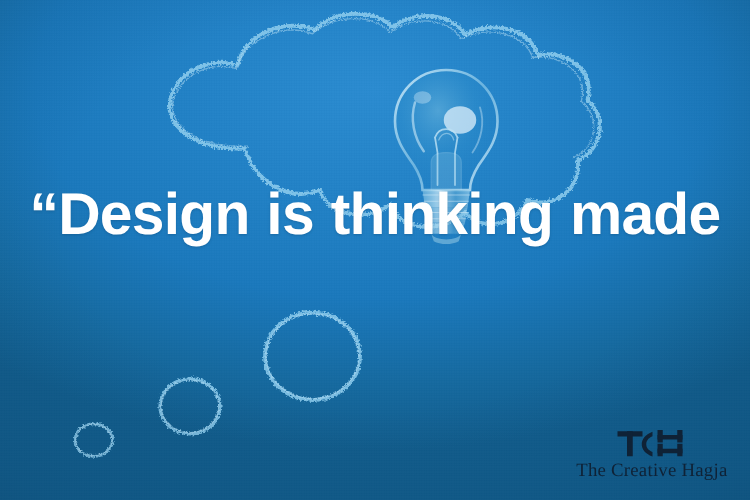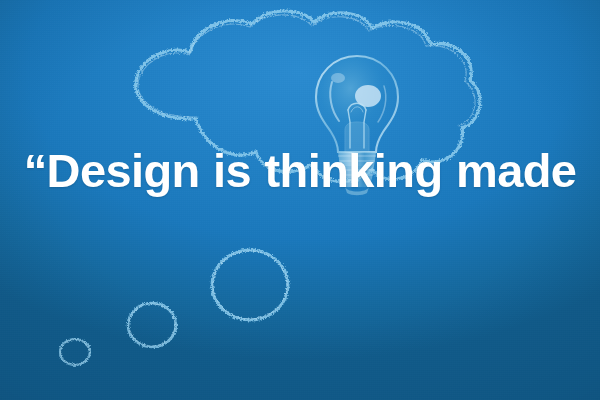--- a/index.html
+++ b/index.html
@@ -243,14 +243,36 @@
       </g>
     </svg>
   </div>
 
   <div class="bg-vignette"></div>
 
   <div class="quote">
     <span class="line">“Design is thinking made</span>
   </div>
 
+  <div class="logo">
+    <div class="logo-mark">
+      <svg viewBox="0 0 60 26" xmlns="http://www.w3.org/2000/svg" aria-hidden="true">
+        <g fill="#0f2236">
+
+          <rect x="3" y="3" width="20" height="4.2"></rect>
+          <rect x="10.6" y="3" width="4.6" height="20"></rect>
+
+          <path d="M31,3.4 C25,5.6 22.4,9.6 22.4,13.4 C22.4,17.2 25,21 31,23.2
+                   L31,19.6 C27.2,18 26,15.8 26,13.4 C26,11 27.2,8.6 31,7 Z"></path>
+
+          <rect x="35" y="2" width="4.2" height="10"></rect>
+          <rect x="50.8" y="2" width="4.2" height="10"></rect>
+          <rect x="35" y="6" width="20" height="3.6"></rect>
+          <rect x="35" y="13" width="4.2" height="10"></rect>
+          <rect x="50.8" y="13" width="4.2" height="10"></rect>
+          <rect x="35" y="17" width="20" height="3.6"></rect>
+        </g>
+      </svg>
+    </div>
+    <div class="logo-word">The Creative Hagja</div>
+  </div>
 
 </div>
 
 </body></html>

